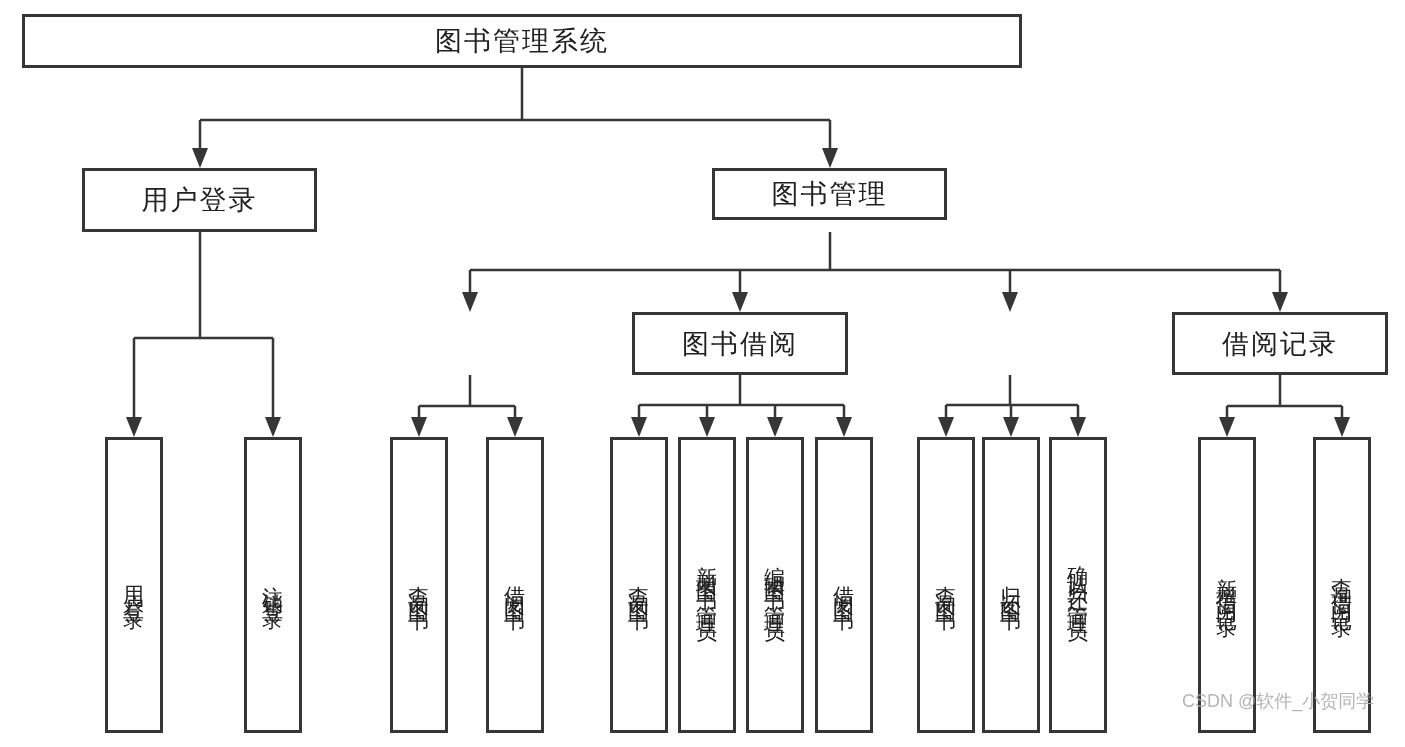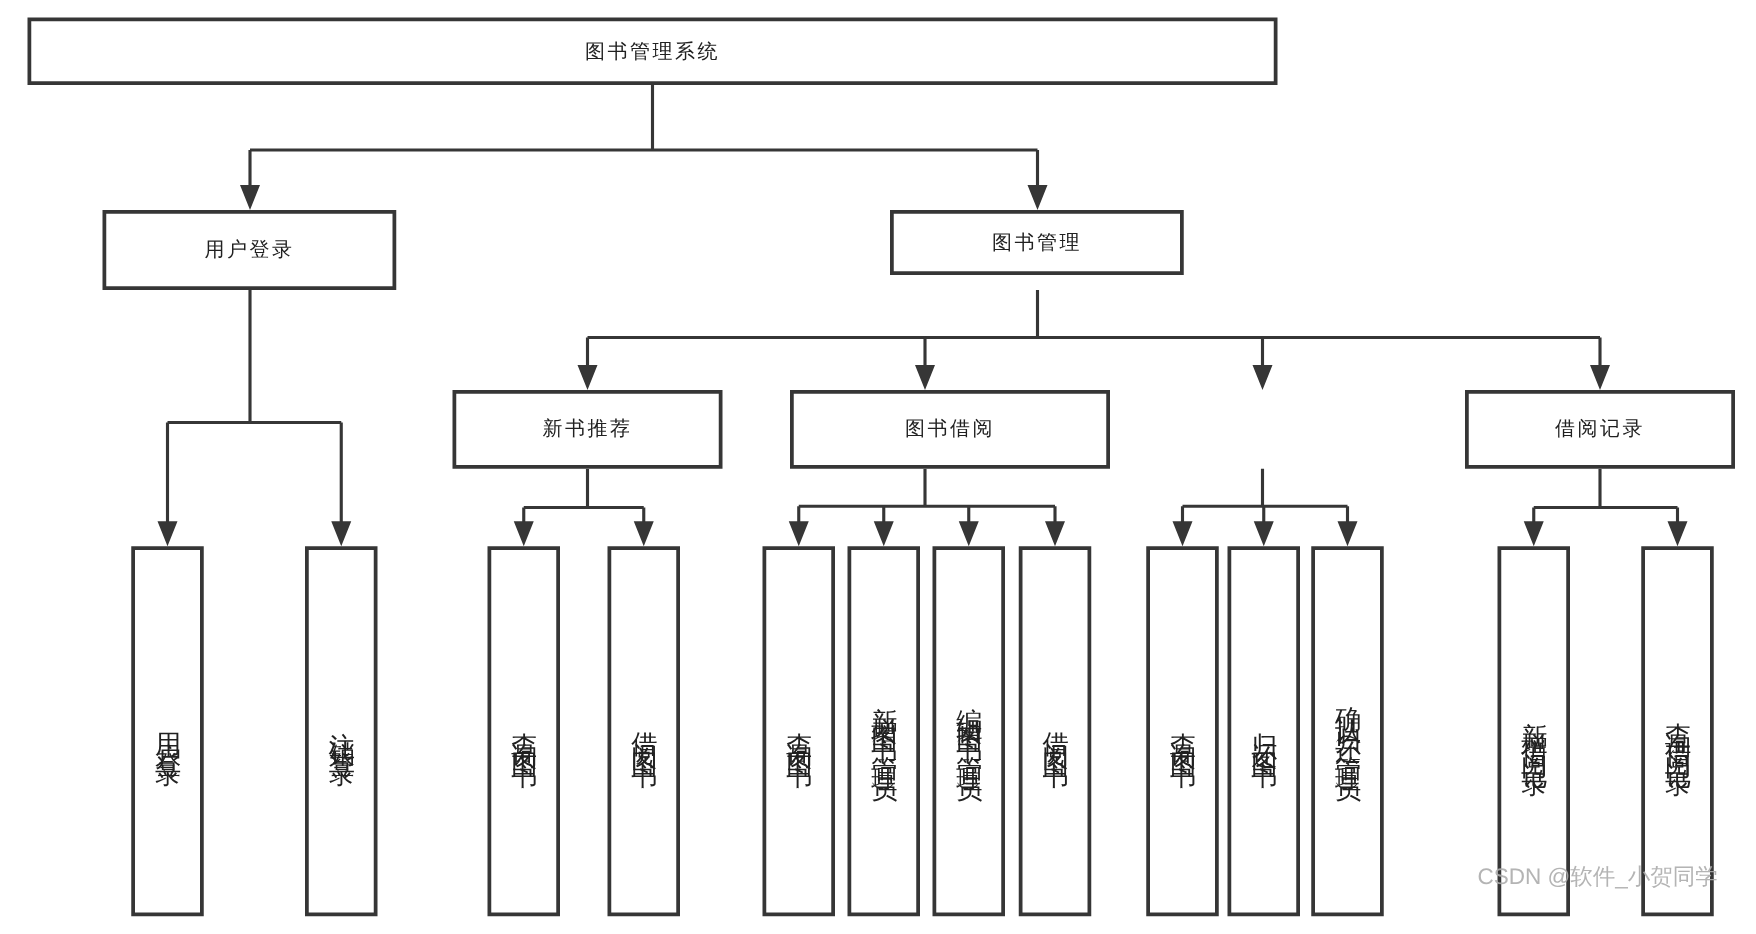--- a/index.html
+++ b/index.html
@@ -21,21 +21,21 @@
   .box {
     position: absolute;
     background: #ffffff;
     border: 3px solid #363636;
     display: flex;
     align-items: center;
     justify-content: center;
     color: #212121;
   }
   .box.h span {
-    font-size: 16px;
+    font-size: 27px;
     letter-spacing: 2px;
     white-space: nowrap;
     font-family: Liberation Mono, monospace;
   }
   .box.v span {
     writing-mode: vertical-rl;
     text-orientation: mixed;
     font-size: 21px;
     letter-spacing: 8px;
     line-height: 1;
@@ -116,24 +116,21 @@
     <span>图书管理系统</span>
   </div>
 
   <div class="box h" style="left:82px;top:168px;width:235px;height:64px">
     <span>用户登录</span>
   </div>
   <div class="box h" style="left:712px;top:168px;width:235px;height:52px">
     <span>图书管理</span>
   </div>
 
-  <div class="box h" style="left:362px;top:312px;width:216px;height:63px">
-    <span>新书推荐</span>
-  </div>
-  <div class="box h" style="left:632px;top:312px;width:256px;height:63px">
+  <div class="box h" style="left:632px;top:312px;width:216px;height:63px">
     <span>图书借阅</span>
   </div>
   <div class="box h" style="left:1172px;top:312px;width:216px;height:63px">
     <span>借阅记录</span>
   </div>
 
   <div class="box v" style="left:105px;top:437px;width:58px;height:296px">
     <span>用户登录</span>
   </div>
   <div class="box v" style="left:244px;top:437px;width:58px;height:296px">

